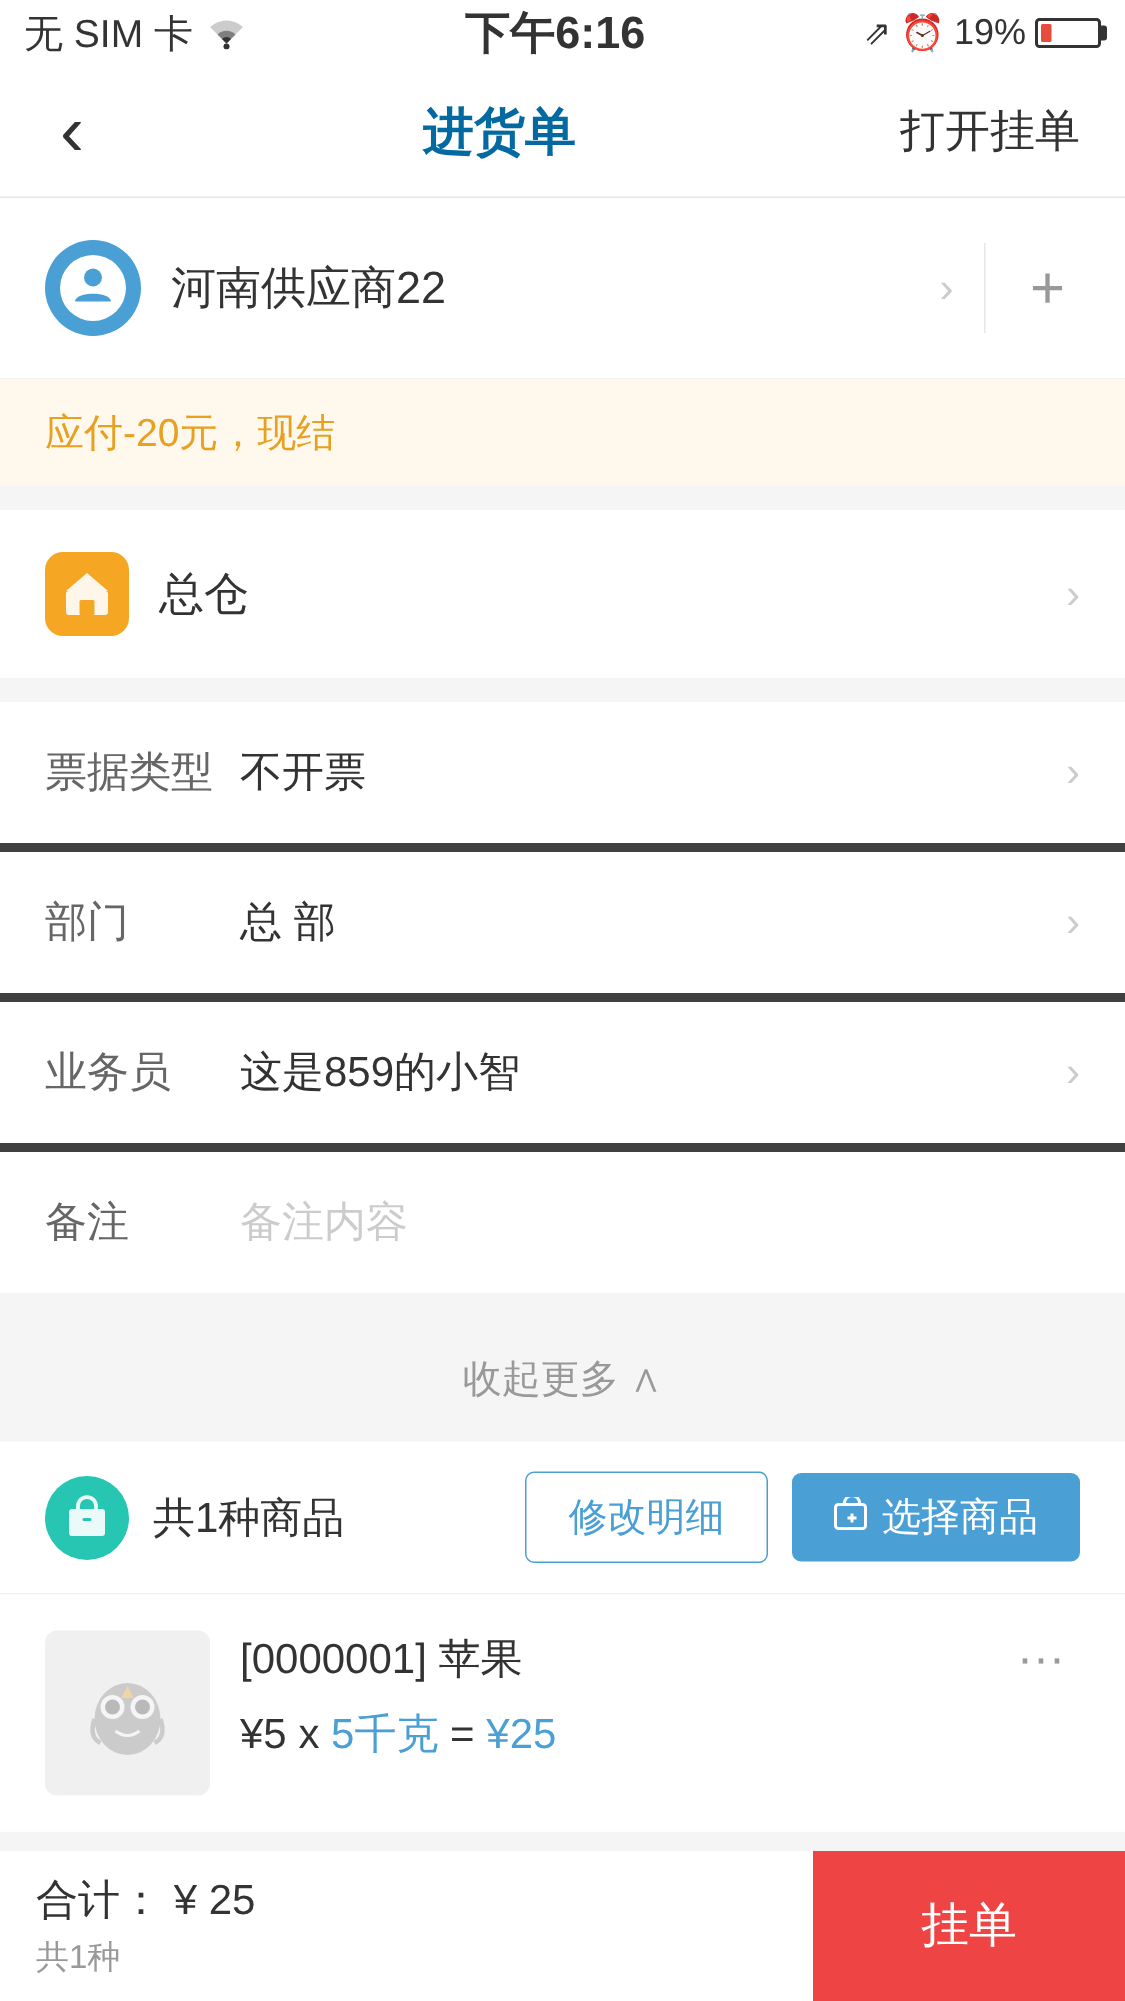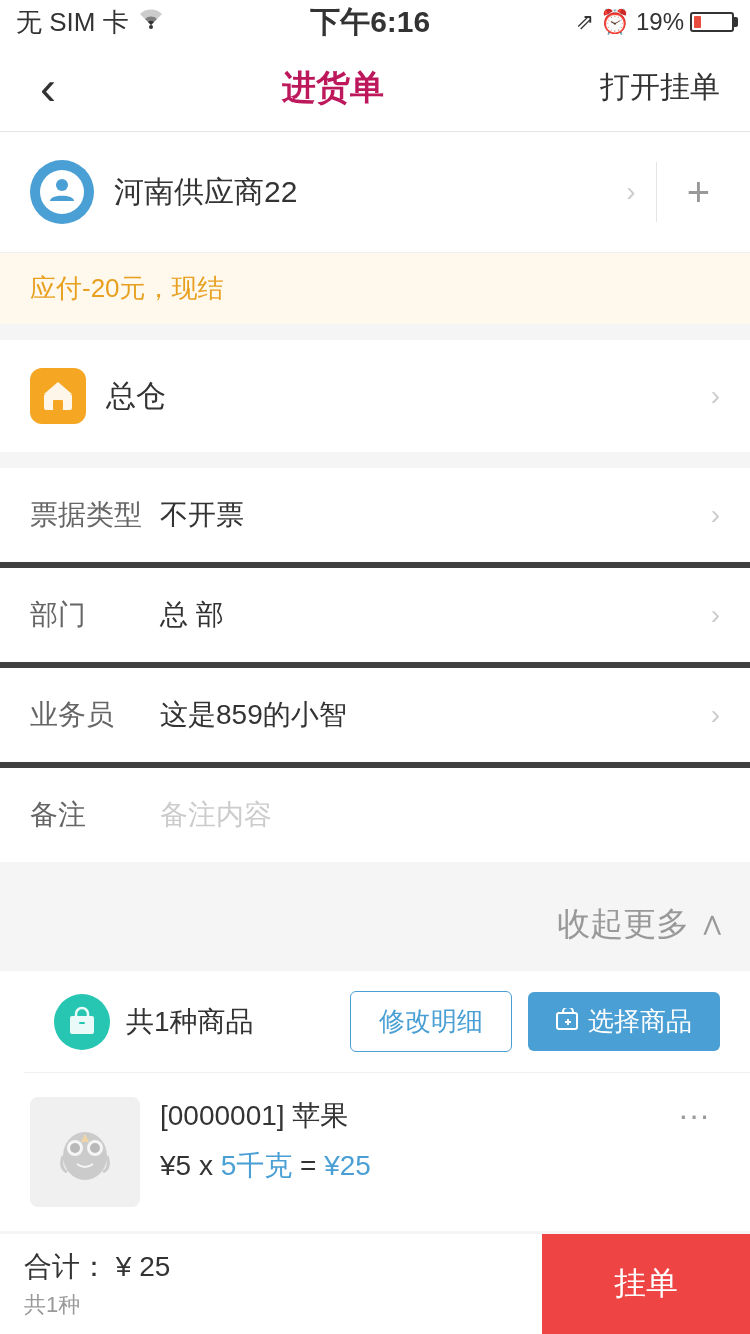--- a/index.html
+++ b/index.html
@@ -18,21 +18,21 @@
     .status-bar {
       background: #fff;
       height: 44px;
       display: flex;
       align-items: center;
       justify-content: space-between;
       padding: 0 16px;
       font-size: 26px;
       font-weight: 500;
     }
-    .status-left { display: flex; align-items: flex-start; gap: 8px; }
+    .status-left { display: flex; align-items: flex-end; gap: 8px; }
     .status-center { font-size: 30px; font-weight: 600; }
     .status-right { display: flex; align-items: center; gap: 6px; font-size: 24px; }
     .battery-icon {
       width: 44px; height: 20px;
       border: 2px solid #333;
       border-radius: 3px;
       position: relative;
       display: inline-flex;
       align-items: center;
       padding: 2px;
@@ -67,21 +67,21 @@
     }
     .nav-back {
       font-size: 36px;
       color: #333;
       cursor: pointer;
       padding: 10px;
     }
     .nav-title {
       font-size: 34px;
       font-weight: 600;
-      color: #be185d;
+      color: #0369a1;
     }
     .nav-action {
       font-size: 30px;
       color: #333;
       cursor: pointer;
     }
 
     
     .content {
       background: #f5f5f5;
@@ -195,38 +195,37 @@
       color: #333;
       padding-left: 10px;
     }
     .form-value.placeholder {
       color: #ccc;
     }
 
     
     .collapse-bar {
       background: #f5f5f5;
-      text-align: right;
+      text-align: center;
       padding: 24px;
-      font-size: 33px;
+      font-size: 26px;
       color: #999;
       cursor: pointer;
     }
 
     
     .product-section {
       background: #fff;
       margin-bottom: 0;
     }
     .product-header {
       display: flex;
       align-items: center;
       padding: 20px 30px;
       border-bottom: 1px solid #f0f0f0;
-      margin-left: 24px;
     }
     .product-icon {
       width: 56px;
       height: 56px;
       border-radius: 50%;
       background: #26c6b2;
       display: flex;
       align-items: center;
       justify-content: center;
       margin-right: 16px;

